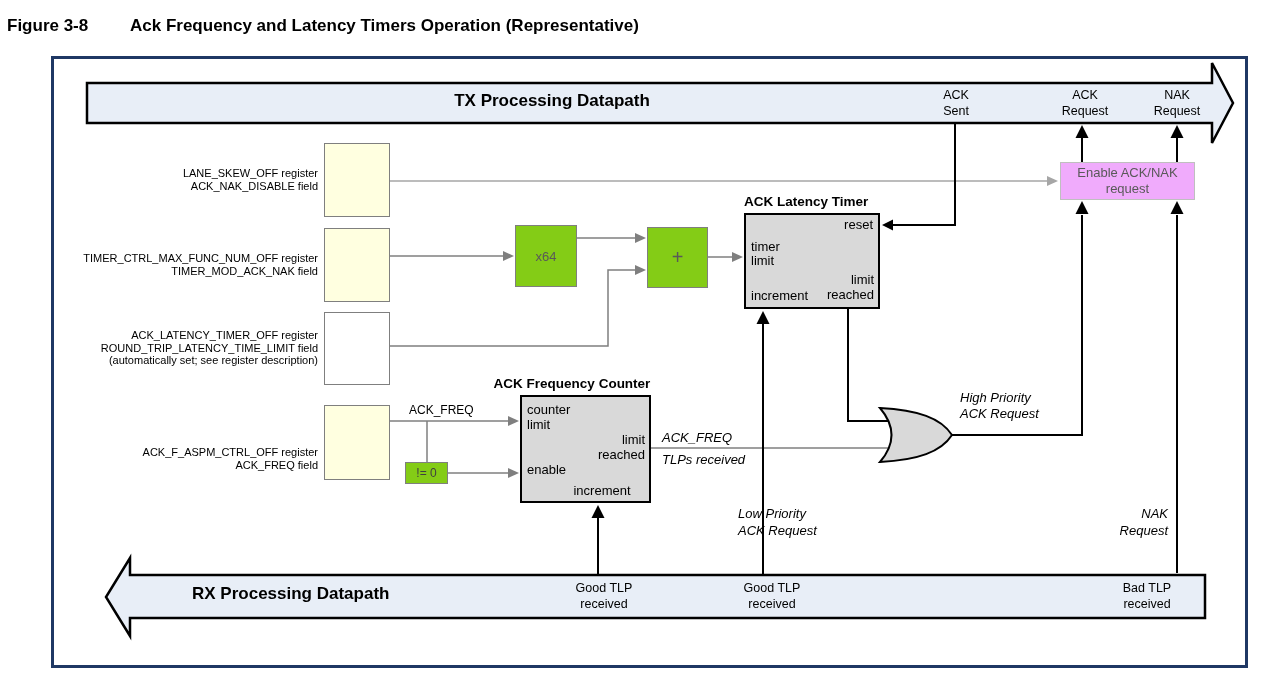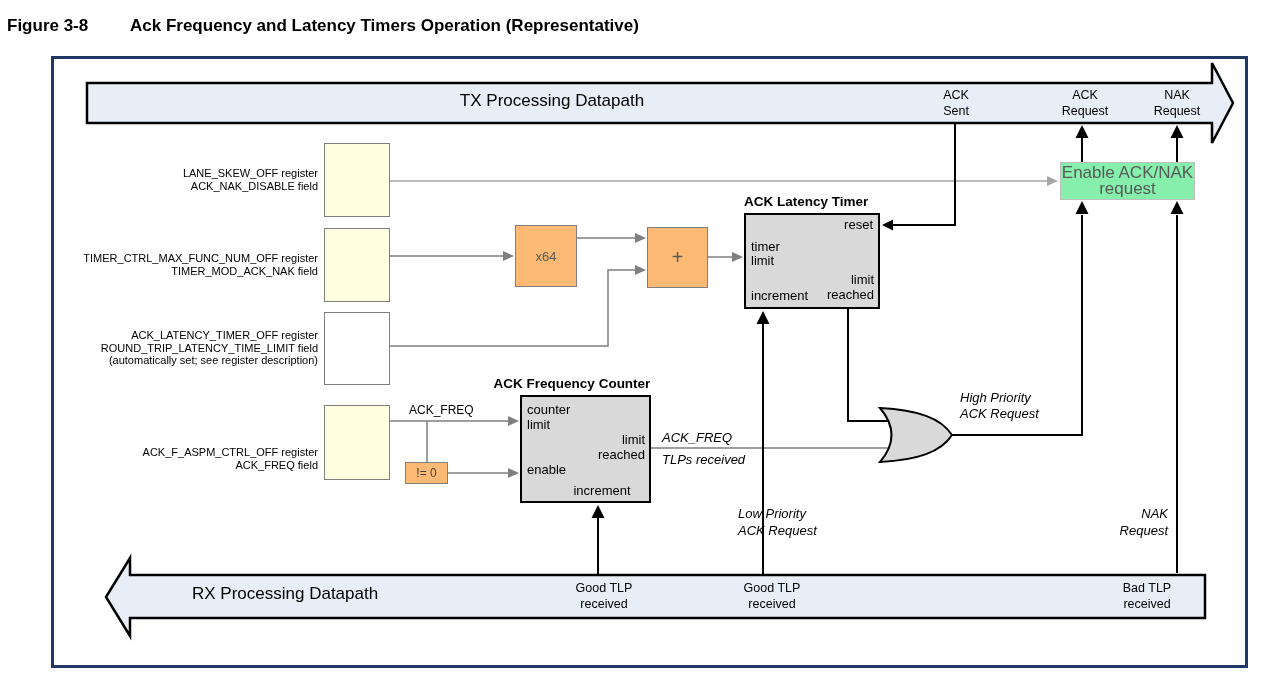--- a/index.html
+++ b/index.html
@@ -2,34 +2,34 @@
 <html><head>
 <meta charset="utf-8">
 <style>
   html,body{margin:0;padding:0;background:#ffffff;}
   .page{position:relative;width:1278px;height:691px;background:#ffffff;
         font-family:"Liberation Sans",sans-serif;color:#000;overflow:hidden;padding-left:44px;}
   .abs{position:absolute;}
   .lbl{position:absolute;white-space:pre-line;line-height:16px;font-size:12.5px;}
   .ctr{transform:translateX(-50%);text-align:center;}
   .rgt{text-align:right;}
-  .bold{font-weight:normal;}
+  .bold{font-weight:bold;}
   .ital{font-style:italic;}
   .figtitle{font-size:17px;font-weight:bold;white-space:nowrap;}
   .frame{position:absolute;left:51px;top:56px;width:1191px;height:606px;
          border:3px solid #1f3864;background:transparent;}
   .box{position:absolute;box-sizing:border-box;}
   .reg{background:#ffffe0;border:1.5px solid #7f7f7f;}
   .regwhite{background:#ffffff;border:1.5px solid #7f7f7f;}
-  .op{background:#fdba74;border:1.5px solid #7f7f7f;display:flex;align-items:center;
+  .op{background:#84cc16;border:1.5px solid #7f7f7f;display:flex;align-items:center;
       justify-content:center;color:#595959;}
   .blk{background:#d9d9d9;border:2.5px solid #000;}
-  .enablebox{background:#86efac;border:1.5px solid #bfbfbf;color:#595959;
+  .enablebox{background:#f0abfc;border:1.5px solid #bfbfbf;color:#595959;
              display:flex;align-items:center;justify-content:center;text-align:center;
-             font-size:17px;line-height:16px;white-space:pre-line;}
+             font-size:13px;line-height:16px;white-space:pre-line;}
   .reglbl{font-size:11px;line-height:12.5px;}
   .port{font-size:13px;line-height:15px;}
   .blktitle{font-size:13.5px;font-weight:bold;white-space:nowrap;}
   svg{position:absolute;left:0;top:0;}
 </style>
 </head>
 <body>
 
 <div class="page">
 

